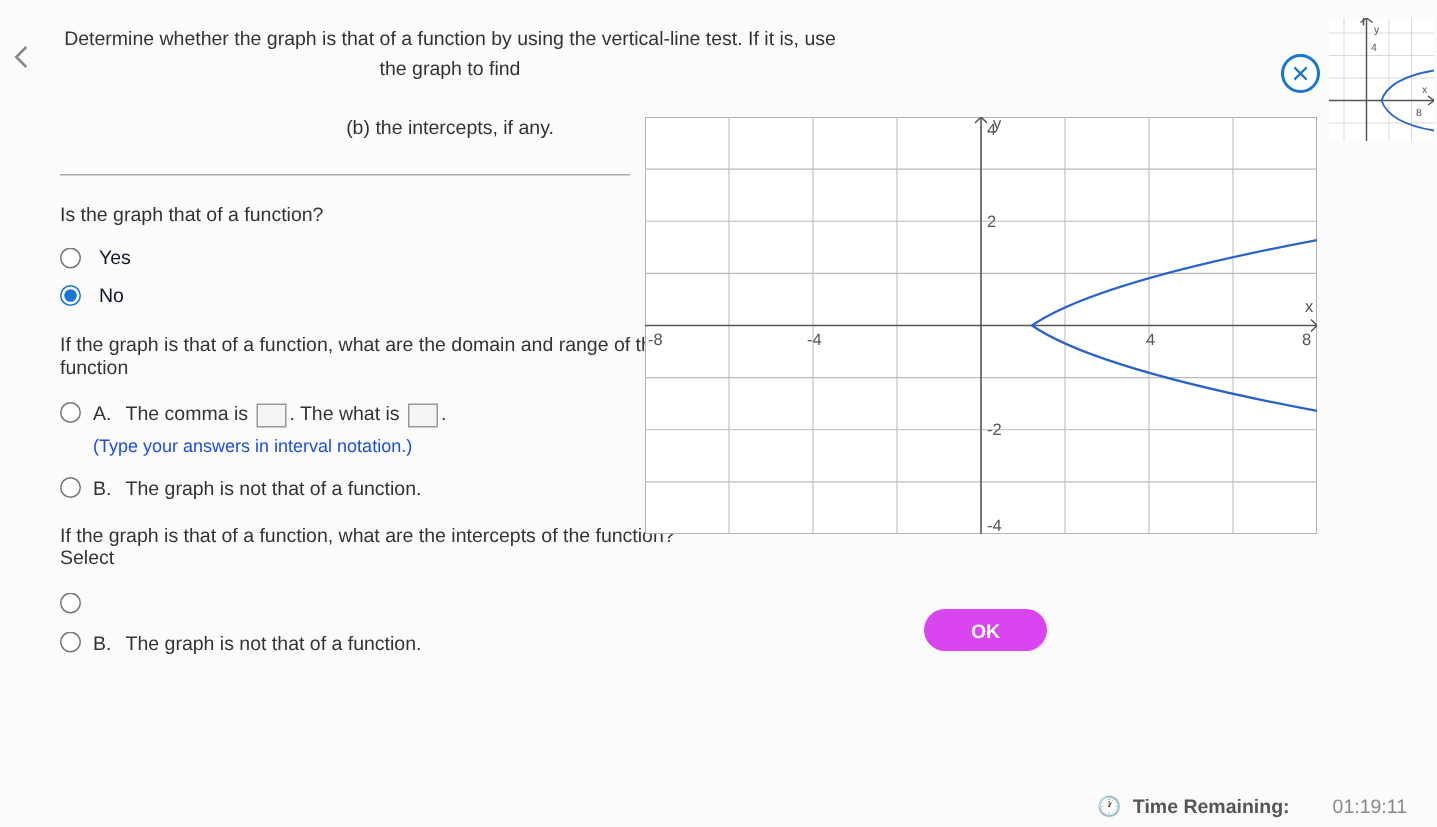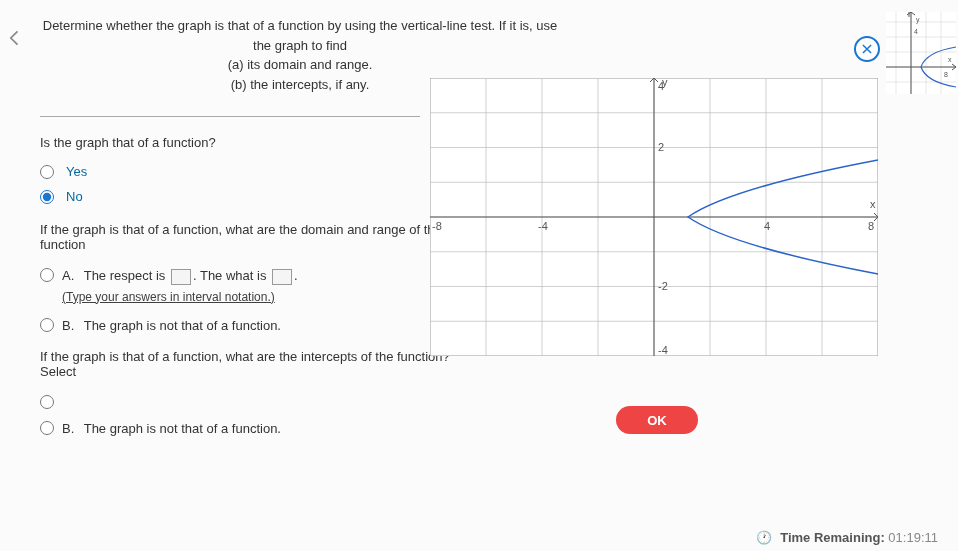--- a/index.html
+++ b/index.html
@@ -6,51 +6,51 @@
     body { font-family: Arial, sans-serif; font-size: 13px; color: #333; background: #fbfbfb; width: 958px; height: 551px; position: relative; overflow: hidden; }
     .back-arrow { position: absolute; left: 5px; top: 28px; cursor: pointer; }
     .back-arrow svg { width: 20px; height: 20px; }
     .content { padding: 16px 0 0 40px; }
     .question-text { font-size: 13px; color: #333; line-height: 1.5; max-width: 520px; text-align: center; }
     .divider { border: none; border-top: 1px solid #aaa; width: 380px; margin: 22px 0 18px 0; }
     .sub-question { font-size: 13px; color: #333; margin-bottom: 14px; }
     .radio-group { margin-bottom: 18px; }
     .radio-option { display: flex; align-items: center; margin-bottom: 10px; }
     .radio-option input[type="radio"] { width: 14px; height: 14px; margin-right: 12px; accent-color: #1976d2; }
-    .radio-option label { font-size: 13px; color: #0369a1; cursor: pointer; }
+    .radio-option label { font-size: 13px; color: #0f172a; cursor: pointer; }
     .followup { font-size: 13px; color: #333; margin-bottom: 14px; max-width: 420px; }
     .mc-option { display: flex; align-items: flex-start; margin-bottom: 10px; }
     .mc-option input[type="radio"] { width: 14px; height: 14px; margin-right: 8px; margin-top: 2px; accent-color: #1976d2; }
     .mc-label { font-size: 13px; color: #333; line-height: 1.5; }
     .mc-label .letter { margin-right: 6px; }
     .input-box { display: inline-block; width: 20px; height: 16px; border: 1px solid #999; background: #f5f5f5; vertical-align: middle; margin: 0 2px; }
-    .hint { font-size: 12px; color: #404040; margin-top: 2px; text-decoration: underline; }
+    .hint { font-size: 12px; color: #1d4ed8; margin-top: 2px; }
     .close-btn { position: absolute; right: 78px; top: 36px; width: 26px; height: 26px; border: 2px solid #1976d2; border-radius: 50%; display: flex; align-items: center; justify-content: center; cursor: pointer; background: #fff; }
     .close-btn svg { width: 14px; height: 14px; }
     .thumbnail { position: absolute; right: 2px; top: 12px; width: 70px; height: 82px; background: #fff; }
     .main-graph { position: absolute; left: 430px; top: 78px; width: 448px; height: 278px; background: #fff; }
-    .ok-button { position: absolute; left: 616px; top: 406px; width: 82px; height: 28px; background: #ef4444; color: #fff; border: none; border-radius: 14px; font-size: 13px; font-weight: bold; cursor: pointer; }
+    .ok-button { position: absolute; left: 616px; top: 406px; width: 82px; height: 28px; background: #d946ef; color: #fff; border: none; border-radius: 14px; font-size: 13px; font-weight: bold; cursor: pointer; }
     .time-remaining { position: absolute; right: 20px; bottom: 6px; font-size: 13px; color: #666; }
     .time-remaining .clock { margin-right: 4px; }
     .time-remaining .label { font-weight: bold; color: #555; margin-top: 38px; }
-    .time-remaining .value { color: #888; }
+    .time-remaining .value { color: #888; margin-left: 25px; }
   </style>
 </head>
 <body>
 
 <div class="back-arrow">
   <svg viewBox="0 0 24 24">
       <path d="M15 4 L7 12 L15 20" stroke="#888" stroke-width="2" fill="none"></path>
     </svg>
 </div>
 
 <div class="content">
   <div class="question-text">
     <span>Determine whether the graph is that of a function by using the vertical-line test. If it is, use the graph to find</span><br>
-    <span>(a) its domain and range.</span><br>
+    <br>
     <span>(b) the intercepts, if any.</span><br>
   </div>
 
   <hr class="divider">
 
   <div class="sub-question">Is the graph that of a function?</div>
   <div class="radio-group">
     <div class="radio-option">
       <input type="radio" name="q1" style="">
       <label>Yes</label>
@@ -59,21 +59,21 @@
       <input type="radio" name="q1" checked="" style="">
       <label>No</label>
     </div>
   </div>
 
   <div class="followup">If the graph is that of a function, what are the domain and range of the function</div>
   <div class="mc-option">
     <input type="radio" name="q2" style="">
     <div class="mc-label">
       <span class="letter">A.</span>
-      <span>The respect is </span><span class="input-box"></span><span>. The what is </span><span class="input-box"></span><span>.</span>
+      <span>The comma is </span><span class="input-box"></span><span>. The what is </span><span class="input-box"></span><span>.</span>
       <div class="hint">(Type your answers in interval notation.)</div>
     </div>
   </div>
   <div class="mc-option">
     <input type="radio" name="q2" style="">
     <div class="mc-label">
       <span class="letter">B.</span>
       <span>The graph is not that of a function.</span>
     </div>
   </div>

